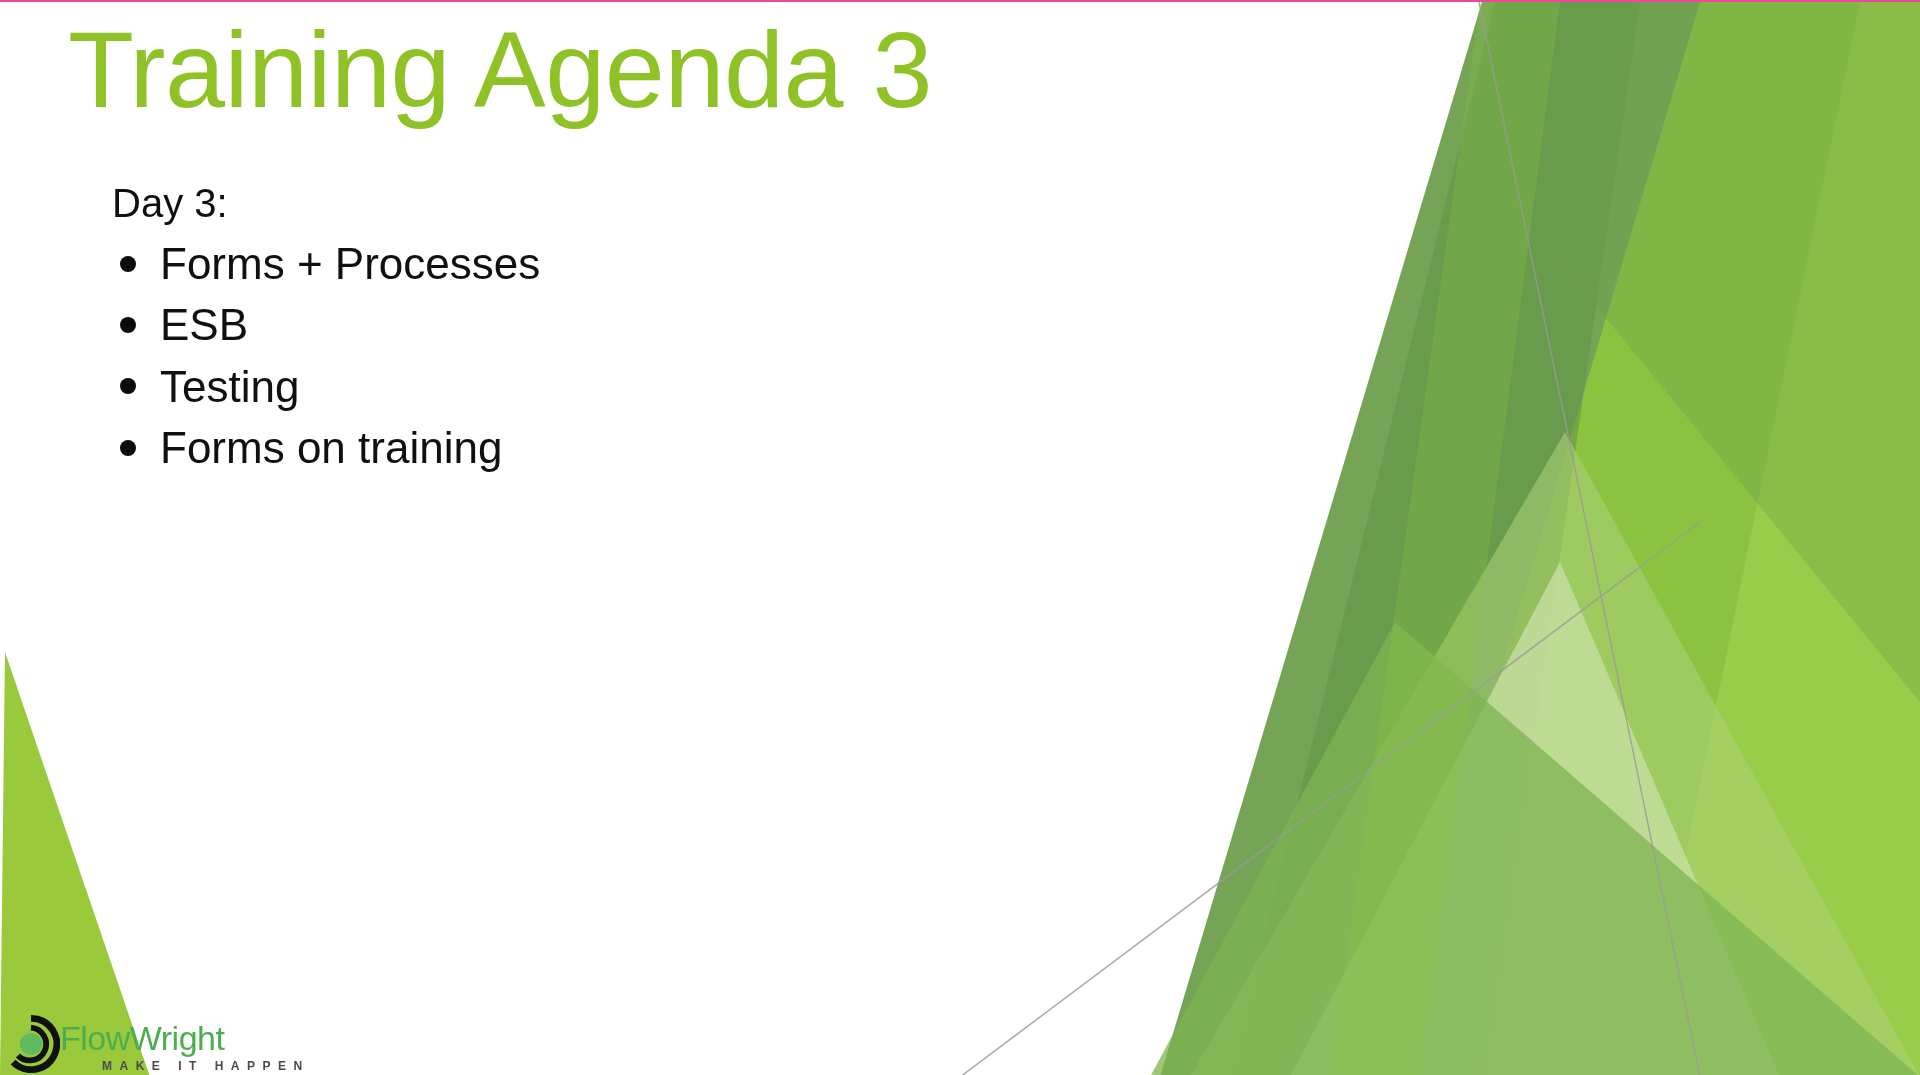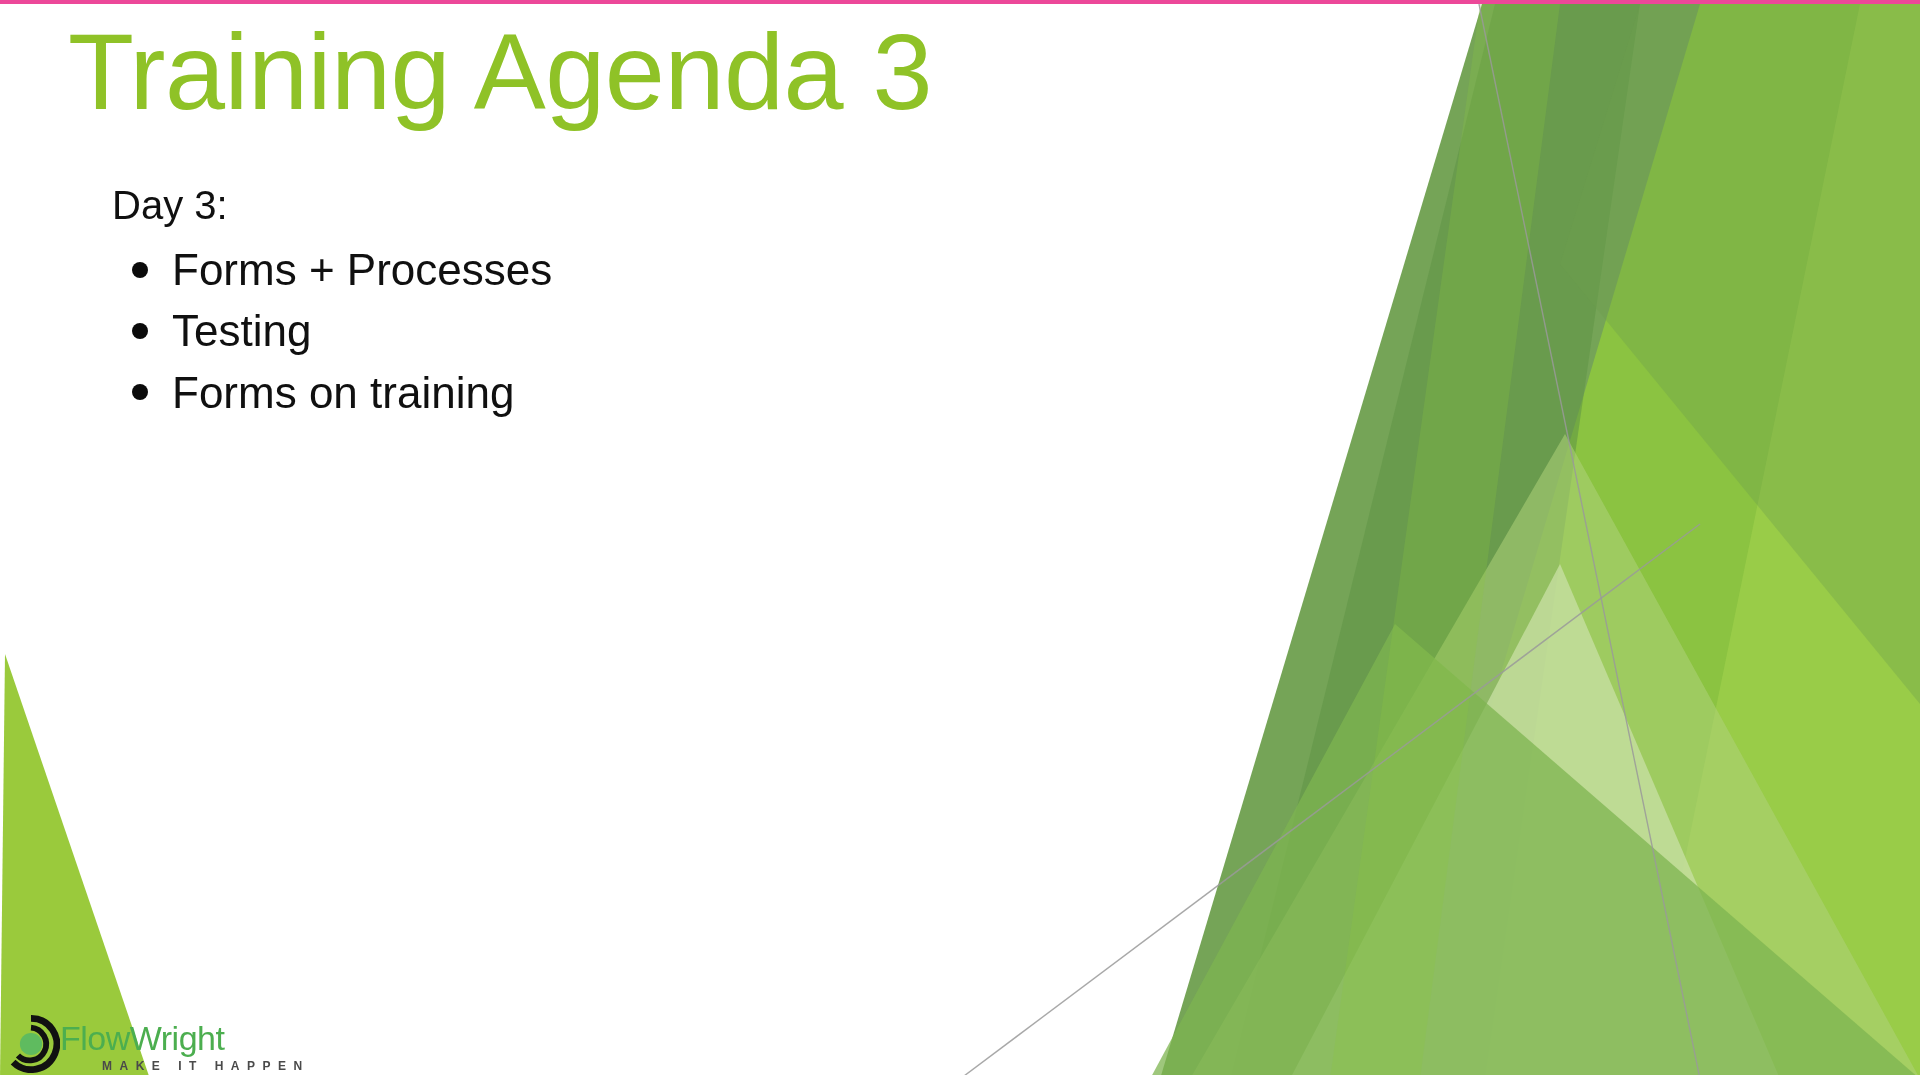--- a/index.html
+++ b/index.html
@@ -12,21 +12,21 @@
     font-family: "Liberation Sans", sans-serif;
   }
 
   .slide {
     position: relative;
     width: 1920px;
     height: 1075px;
     background: #ffffff;
     overflow: hidden;
     box-sizing: border-box;
-    border-top: 4px solid #ec4899;
+    border-top: 2px solid #ec4899;
   }
 
   
   .facet-art {
     position: absolute;
     inset: 0;
     width: 1920px;
     height: 1075px;
     pointer-events: none;
   }
@@ -53,21 +53,21 @@
     width: 1020px;
   }
   .lead-line {
     font-size: 40px;
     line-height: 1.22;
     color: #101010;
     margin: 0 0 8px 0;
   }
   .bullet-list {
     list-style: none;
-    margin: 12px;
+    margin: 0;
     padding: 0;
   }
   .bullet-item {
     position: relative;
     font-size: 44px;
     line-height: 1.26;
     color: #101010;
     padding-left: 48px;
     margin: 0 0 6px 0;
   }
@@ -150,20 +150,24 @@
 
   <div class="body-block">
     <p class="lead-line">Day 3:</p>
     <ul class="bullet-list">
       <li class="bullet-item">
         <span class="dot"></span>
         <span>Forms + Processes</span>
       </li>
       <li class="bullet-item">
         <span class="dot"></span>
+        <span>ESB</span>
+      </li>
+      <li class="bullet-item">
+        <span class="dot"></span>
         <span>Testing</span>
       </li>
       <li class="bullet-item">
         <span class="dot"></span>
         <span>Forms on training</span>
       </li>
     </ul>
   </div>
 
   <div class="logo">

